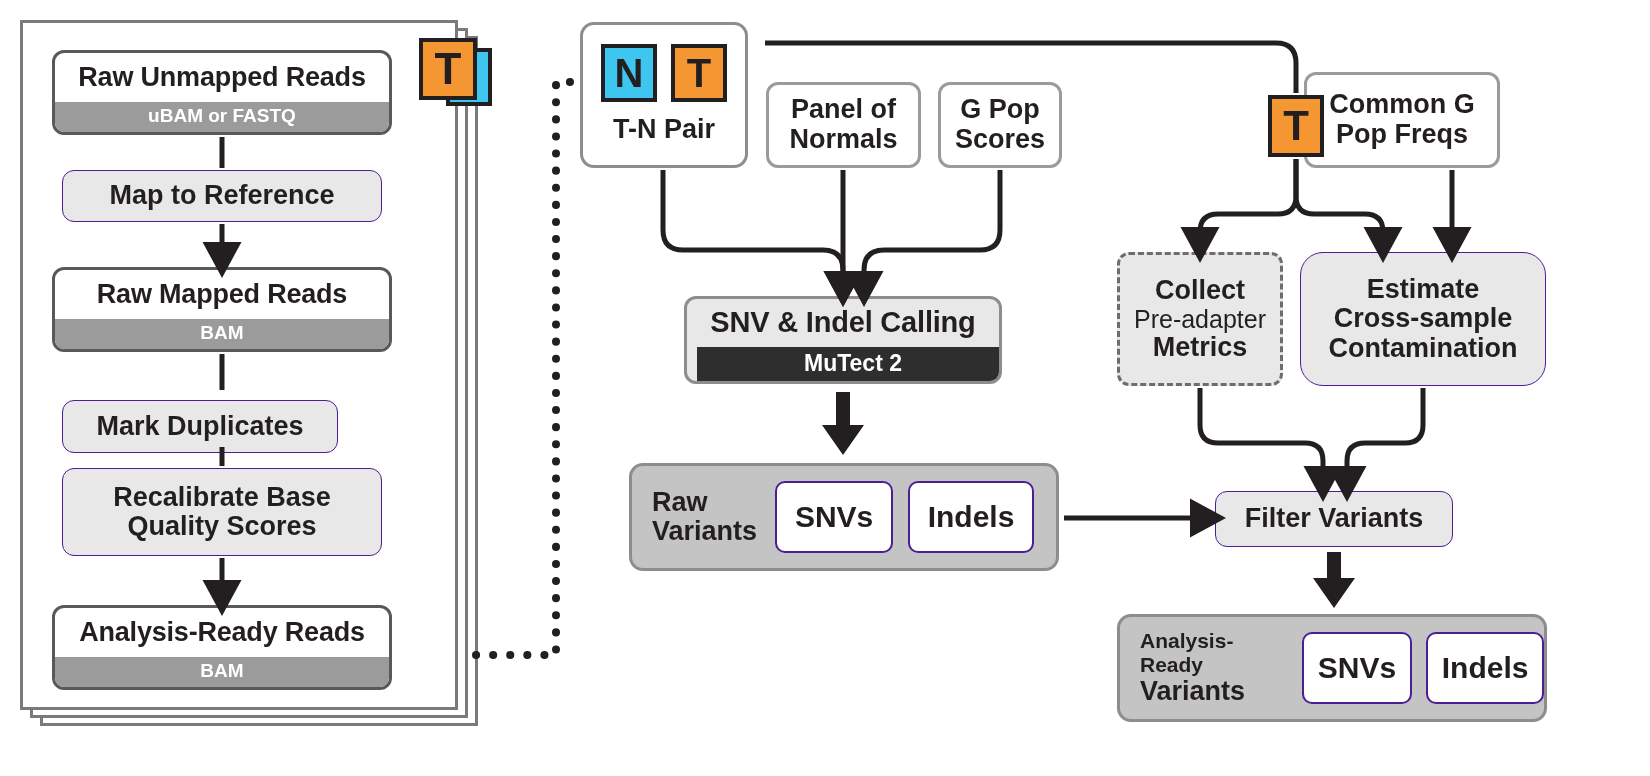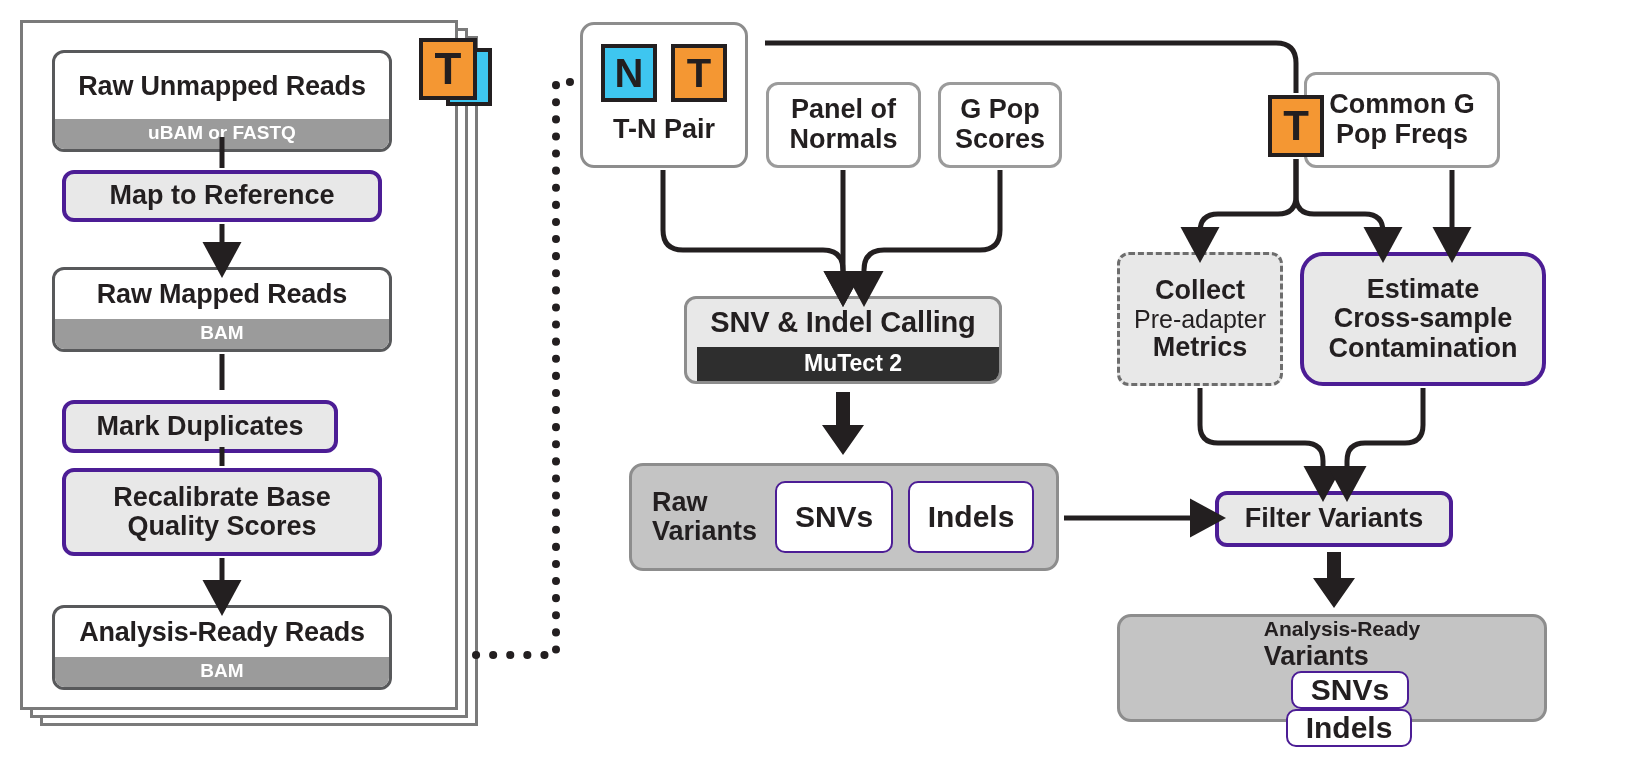--- a/index.html
+++ b/index.html
@@ -57,21 +57,21 @@
     padding: 4px 0 6px 0;
     line-height: 1.05;
   }
   .box-data .fmt.dark {
     background: #2e2e2e;
     font-size: 23px;
     margin-left: 20px;
   }
   .box-proc {
     background: #e8e8e8;
-    border: 4px solid #4c1d95;
+    border: 1px solid #4c1d95;
     font-size: 27px;
     line-height: 1.08;
     padding: 0 10px;
   }
   .box-proc.dashed {
     border-style: dashed;
     border-color: #6d6d6d;
     border-width: 3px;
   }
   .box-ref {
@@ -157,21 +157,21 @@
 </style>
 </head>
 <body>
 
 <div id="stage">
 
   <div class="abs panel" style="left:40px; top:36px; width:438px; height:690px;"></div>
   <div class="abs panel" style="left:30px; top:28px; width:438px; height:690px;"></div>
   <div class="abs panel" style="left:20px; top:20px; width:438px; height:690px;"></div>
 
-  <div class="abs box box-data" style="left:52px; top:50px; width:340px; height:102px;">
+  <div class="abs box box-data" style="left:52px; top:50px; width:340px; height:85px;">
     <div class="title">Raw Unmapped Reads</div>
     <div class="fmt">uBAM or FASTQ</div>
   </div>
 
   <div class="abs box box-proc" style="left:62px; top:170px; width:320px; height:52px;">
     <span>Map to Reference</span>
   </div>
 
   <div class="abs box box-data" style="left:52px; top:267px; width:340px; height:85px;">
     <div class="title">Raw Mapped Reads</div>
@@ -253,21 +253,21 @@
   <div class="abs box box-proc" style="left:1300px; top:252px; width:246px; height:134px;border-radius:23px;">
     <span>Estimate</span>
     <span>Cross-sample</span>
     <span>Contamination</span>
   </div>
 
   <div class="abs box box-proc" style="left:1215px; top:491px; width:238px; height:56px;">
     <span>Filter Variants</span>
   </div>
 
-  <div class="abs variants" style="left:1117px; top:614px; width:430px; height:108px;flex-direction:column;">
+  <div class="abs variants" style="left:1117px; top:614px; width:430px; height:108px;">
     <div style="display:flex; flex-direction:column; align-items:flex-start; line-height:1.12;">
       <span style="font-size:21px; font-weight:bold; color:#231f20;">Analysis-Ready</span>
       <span style="font-size:27px; font-weight:bold; color:#231f20;">Variants</span>
     </div>
     <div class="chip" style="margin-left:16px; width:118px; height:72px;">
       <span>SNVs</span>
     </div>
     <div class="chip" style="margin-left:14px; width:126px; height:72px;">
       <span>Indels</span>
     </div>

